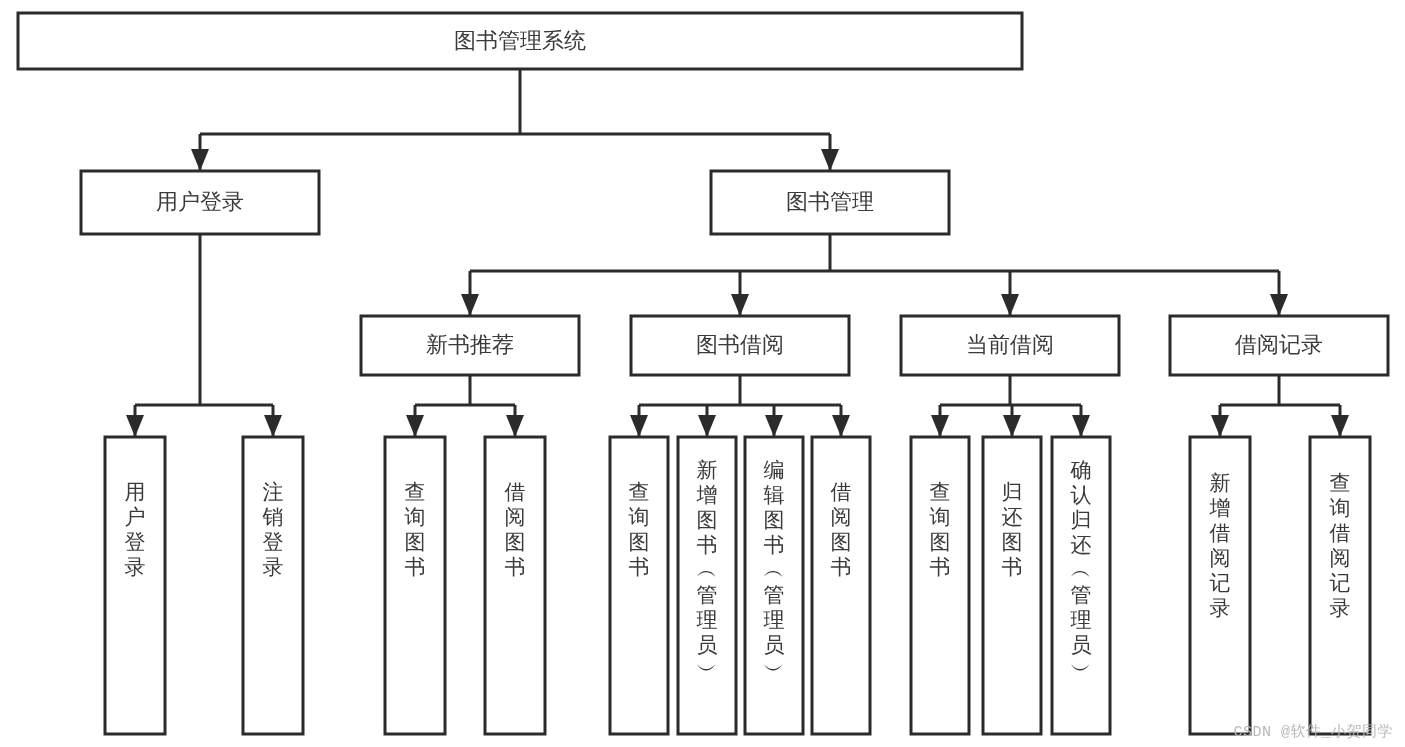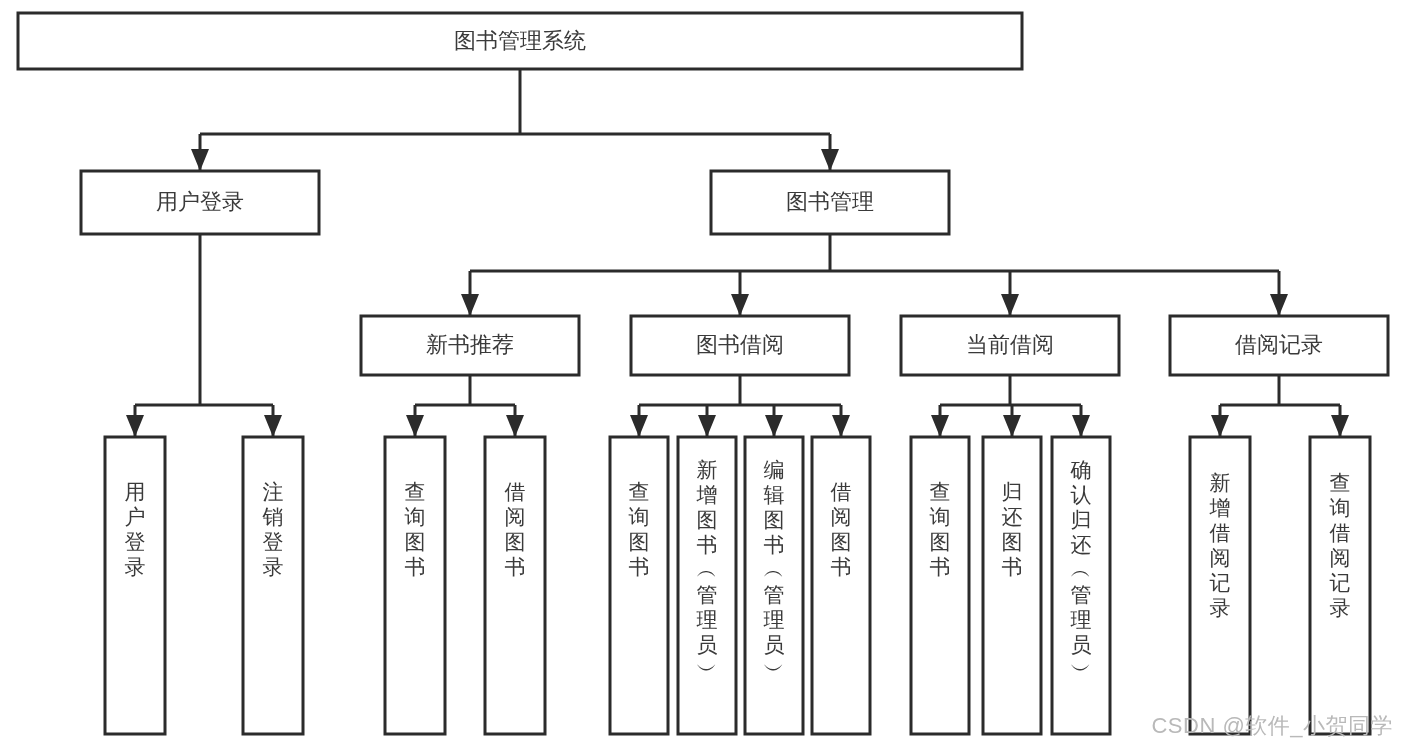--- a/index.html
+++ b/index.html
@@ -51,22 +51,22 @@
   .node-label-v {
     font-family: "Liberation Sans", "DejaVu Sans", sans-serif;
     font-size: 21px;
     fill: #3a3a3a;
     text-anchor: middle;
   }
   .watermark {
     position: absolute;
     right: 12px;
     bottom: 6px;
-    font-family: Liberation Sans, sans-serif;
-    font-size: 22px;
+    font-family: Liberation Mono, monospace;
+    font-size: 15px;
     color: #b9b9b9;
     letter-spacing: 0.5px;
     white-space: nowrap;
     pointer-events: none;
   }
 </style>
 </head>
 <body>
 
 <div id="diagram-root">

